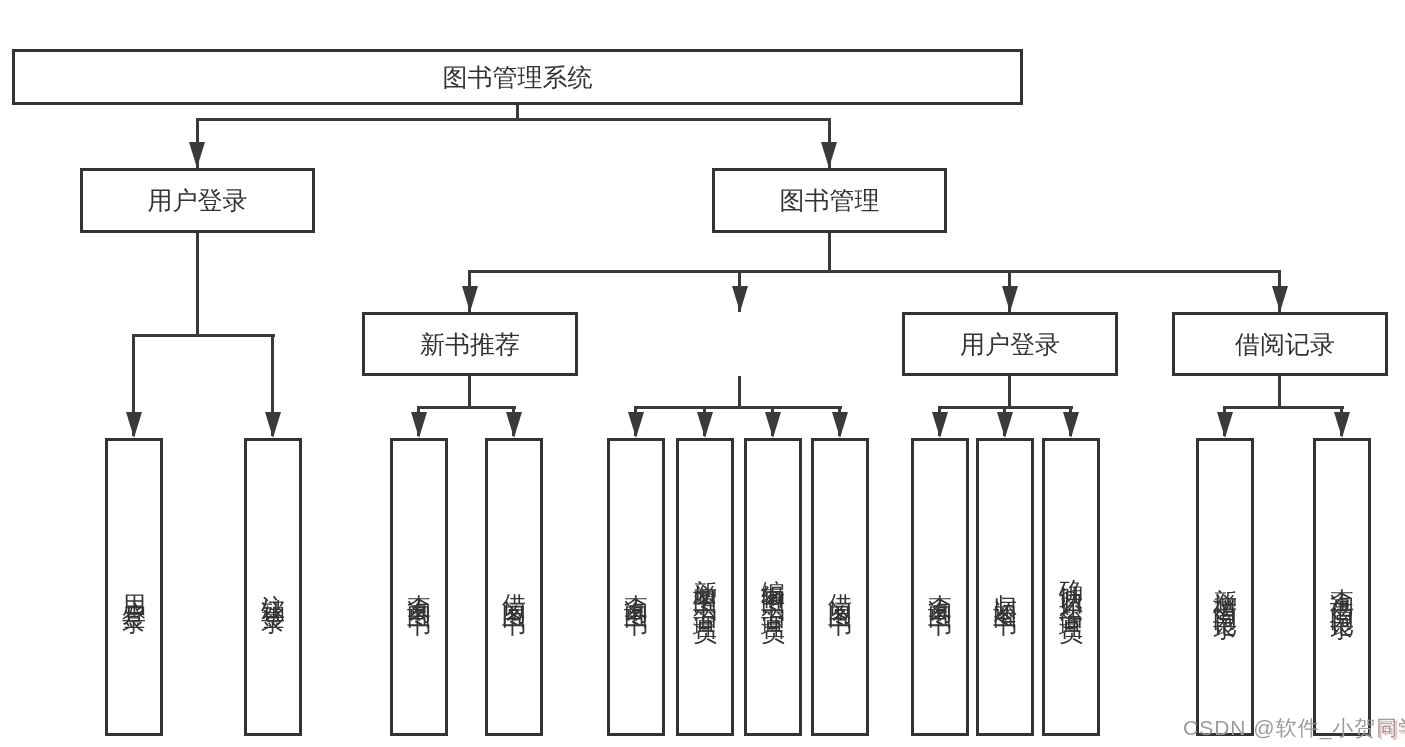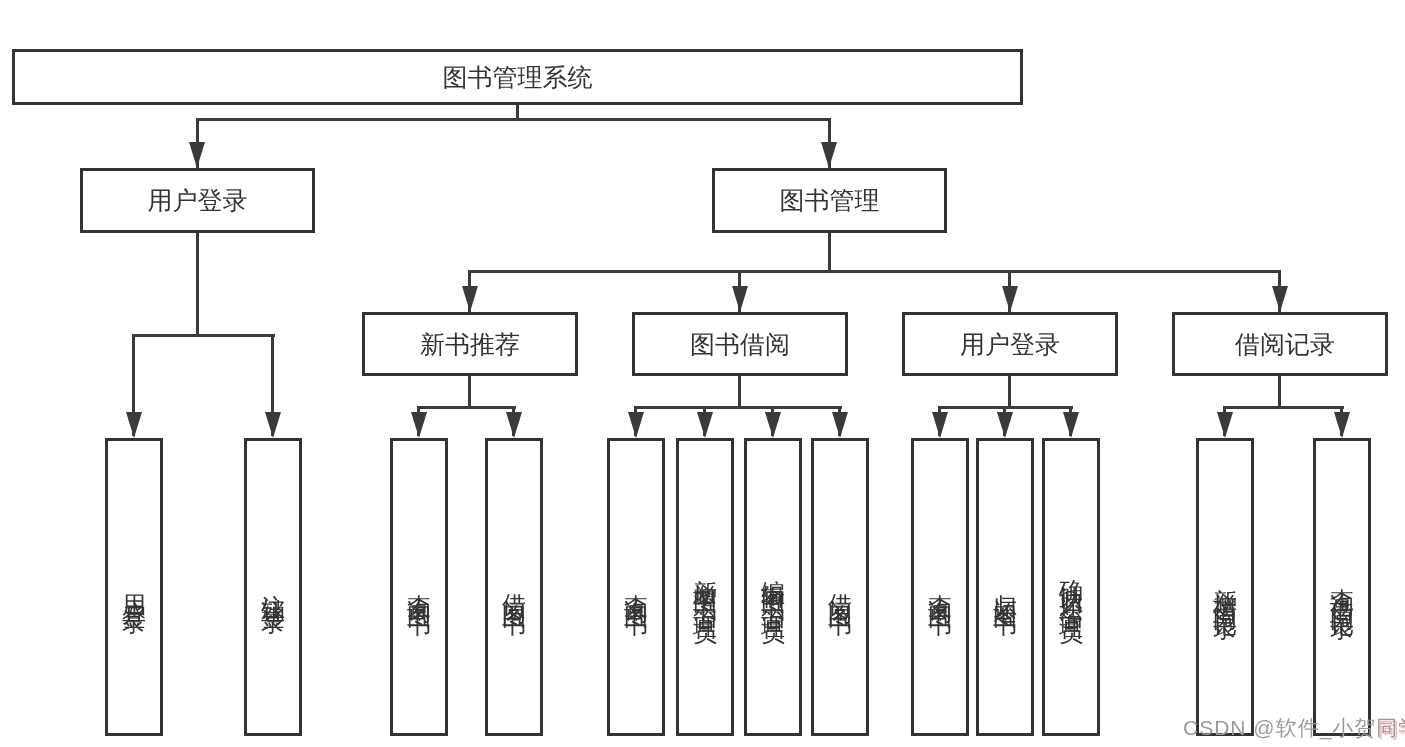--- a/index.html
+++ b/index.html
@@ -69,23 +69,20 @@
   </div>
 
   <div class="box" style="left:362px;top:312px;width:216px;height:64px;">
     <span>新书推荐</span>
   </div>
 
   <div class="box" style="left:712px;top:168px;width:235px;height:65px;">
     <span>图书管理</span>
   </div>
 
-  <div class="box" style="left:632px;top:312px;width:216px;height:64px;">
-    <span>图书借阅</span>
-  </div>
 
   <div class="box" style="left:902px;top:312px;width:216px;height:64px;">
     <span>用户登录</span>
   </div>
 
   <div class="box" style="left:1172px;top:312px;width:216px;height:64px;padding-left:10px;">
     <span>借阅记录</span>
   </div>
 
   <div class="leaf" style="left:105px;">

